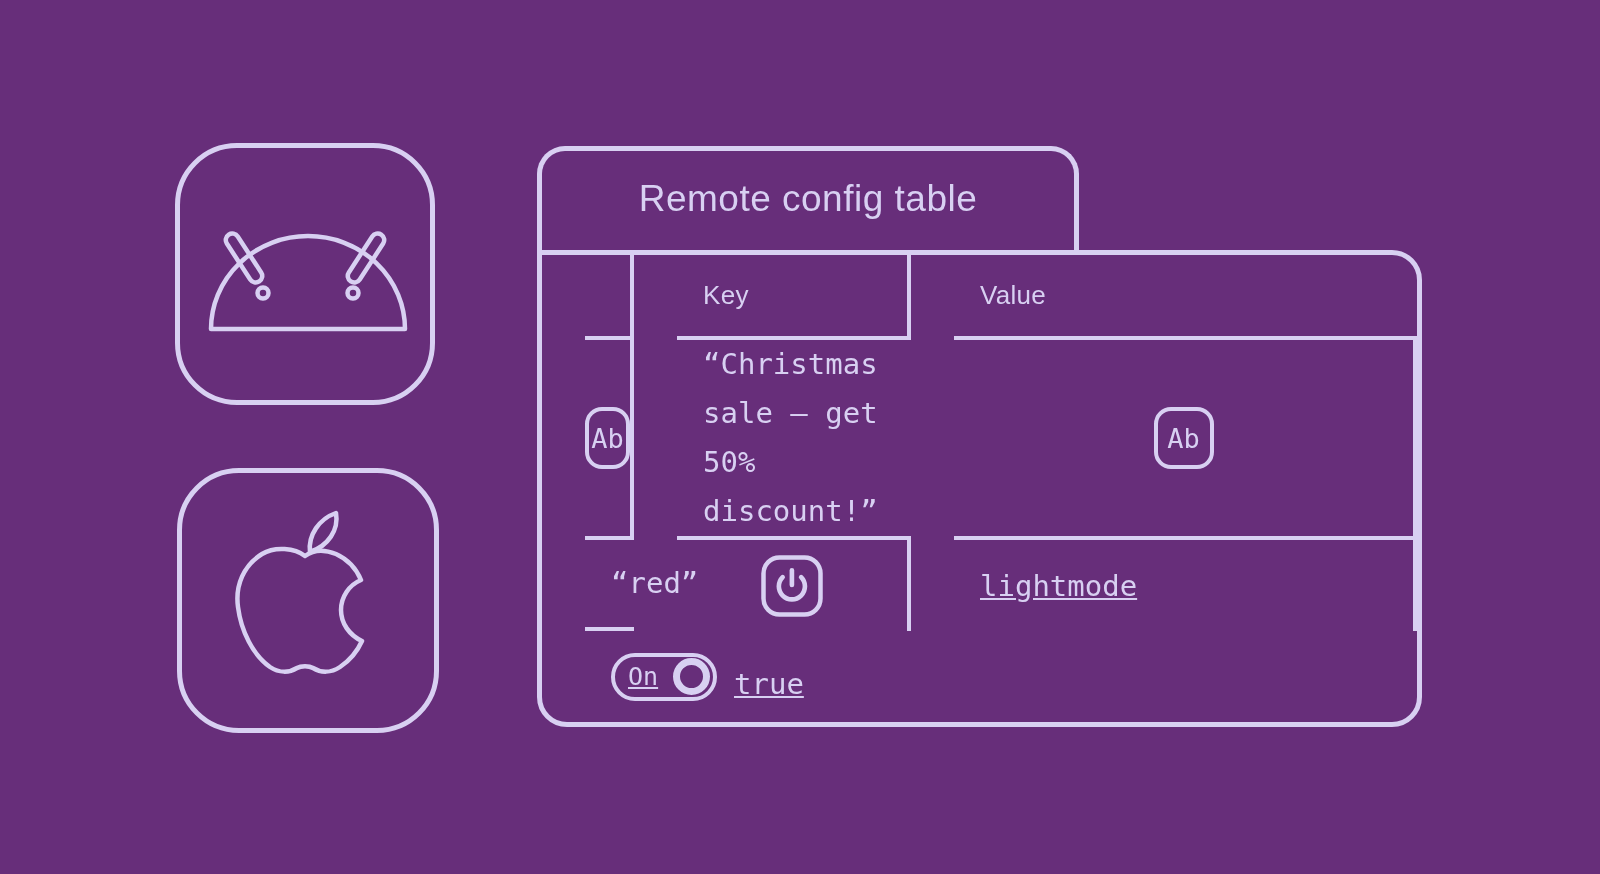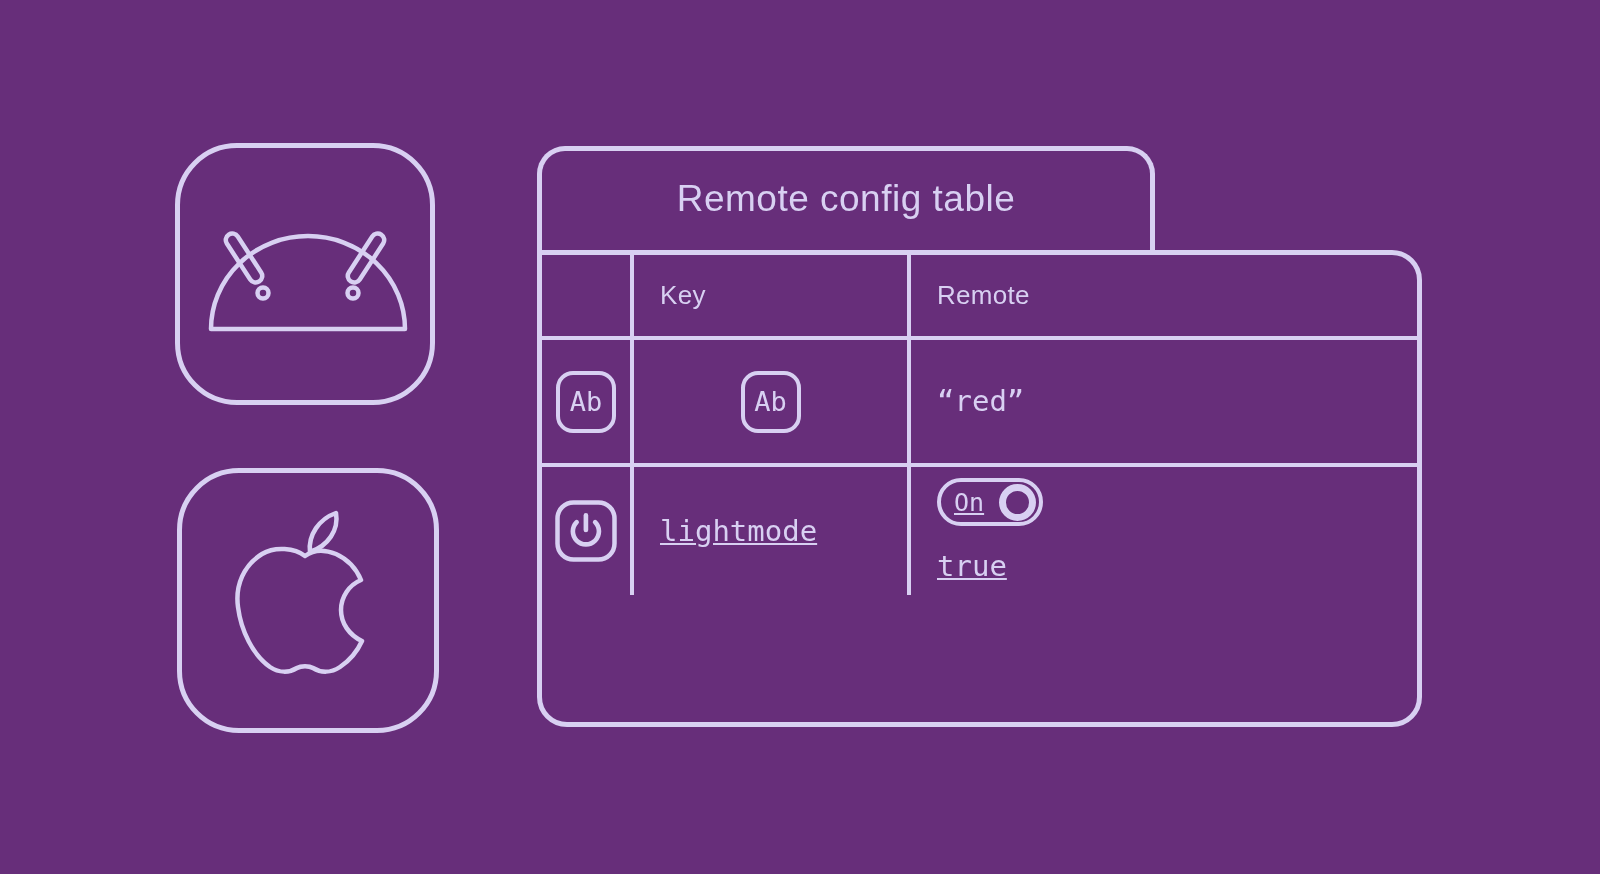--- a/index.html
+++ b/index.html
@@ -22,21 +22,21 @@
     border-radius:62px;
     display:flex;align-items:center;justify-content:center;
   }
   .app-icon.android{left:175px;top:143px;width:260px;height:262px;}
   .app-icon.apple{left:177px;top:468px;width:262px;height:265px;}
   .app-icon svg{display:block;}
   .stroke{fill:none;stroke:var(--line);stroke-width:4.5;stroke-linecap:round;stroke-linejoin:round;}
 
   
   .tab{
-    position:absolute;left:537px;top:146px;width:618px;height:104px;
+    position:absolute;left:537px;top:146px;width:542px;height:104px;
     border:5px solid var(--line);border-bottom:none;
     border-radius:28px 28px 0 0;
     display:flex;align-items:center;justify-content:center;
   }
   .tab .title{font-size:37px;font-weight:400;letter-spacing:0.5px;padding-bottom:4px;}
 
   
   .cfg-table{
     position:absolute;left:537px;top:250px;width:885px;height:477px;
     border:5px solid var(--line);
@@ -44,20 +44,21 @@
     display:grid;
     grid-template-columns:92px 277px 1fr;
     grid-template-rows:85px 1fr 1fr 1fr;
     overflow:hidden;
   }
   .cell{
     border-right:4px solid var(--line);
     border-bottom:4px solid var(--line);
     display:flex;align-items:center;
     padding-left:26px;
+    margin-left:43px;
   }
   .cell.last-col{border-right:none;}
   .cell.last-row{border-bottom:none;text-decoration:underline;}
   .cell.icon-cell{justify-content:center;padding-left:0;}
   .cell.header{font-size:26px;font-weight:400;letter-spacing:0.3px;}
   .mono{
     font-family:"DejaVu Sans Mono","Liberation Mono",monospace;
     font-size:29px;
   }
   .value-text{line-height:49px;padding-right:18px;}
@@ -67,21 +68,21 @@
     width:60px;height:62px;
     border:4.5px solid var(--line);
     border-radius:17px;
     display:flex;align-items:center;justify-content:center;
     font-family:"DejaVu Sans Mono","Liberation Mono",monospace;
     font-size:27px;
   }
   .type-badge.power{border:none;width:62px;height:62px;}
 
   
-  .value-flex{display:flex;align-items:flex-start;gap:23px;flex-direction:column;}
+  .value-flex{display:flex;align-items:flex-end;gap:17px;}
   .toggle{
     width:106px;height:48px;
     border:4px solid var(--line);
     border-radius:24px;
     display:flex;align-items:center;
     padding-left:13px;padding-right:3px;
   }
   .toggle-label{
     font-family:"DejaVu Sans Mono","Liberation Mono",monospace;
     font-size:25px;line-height:1;
@@ -132,26 +133,29 @@
   </div>
 
   <div class="tab">
     <span class="title">Remote config table</span>
   </div>
 
   <div class="cfg-table">
 
     <div class="cell icon-cell header"></div>
     <div class="cell header">Key</div>
-    <div class="cell header last-col">Remote</div>
+    <div class="cell header last-col">Value</div>
 
     <div class="cell icon-cell">
       <div class="type-badge">
         <span>Ab</span>
       </div>
+    </div>
+    <div class="cell last-col mono">
+      <span class="value-text">“Christmas sale — get 50% discount!”</span>
     </div>
 
     <div class="cell icon-cell">
       <div class="type-badge">
         <span>Ab</span>
       </div>
     </div>
     <div class="cell last-col mono">
       <span class="value-text">“red”</span>
     </div>

